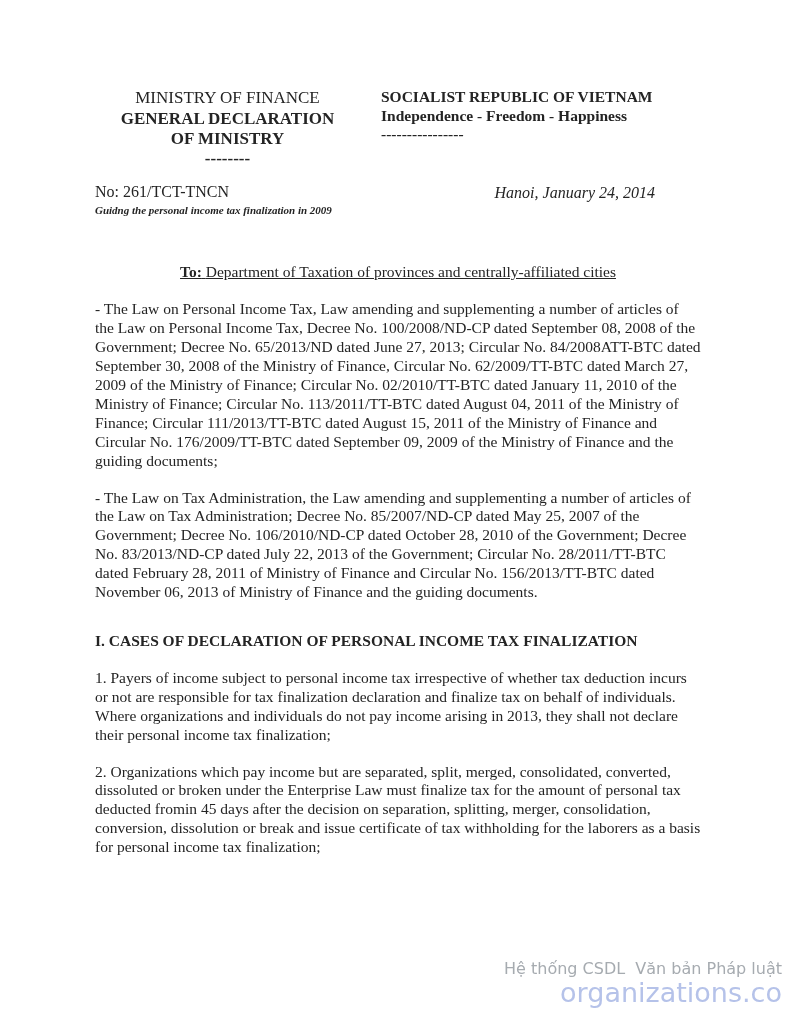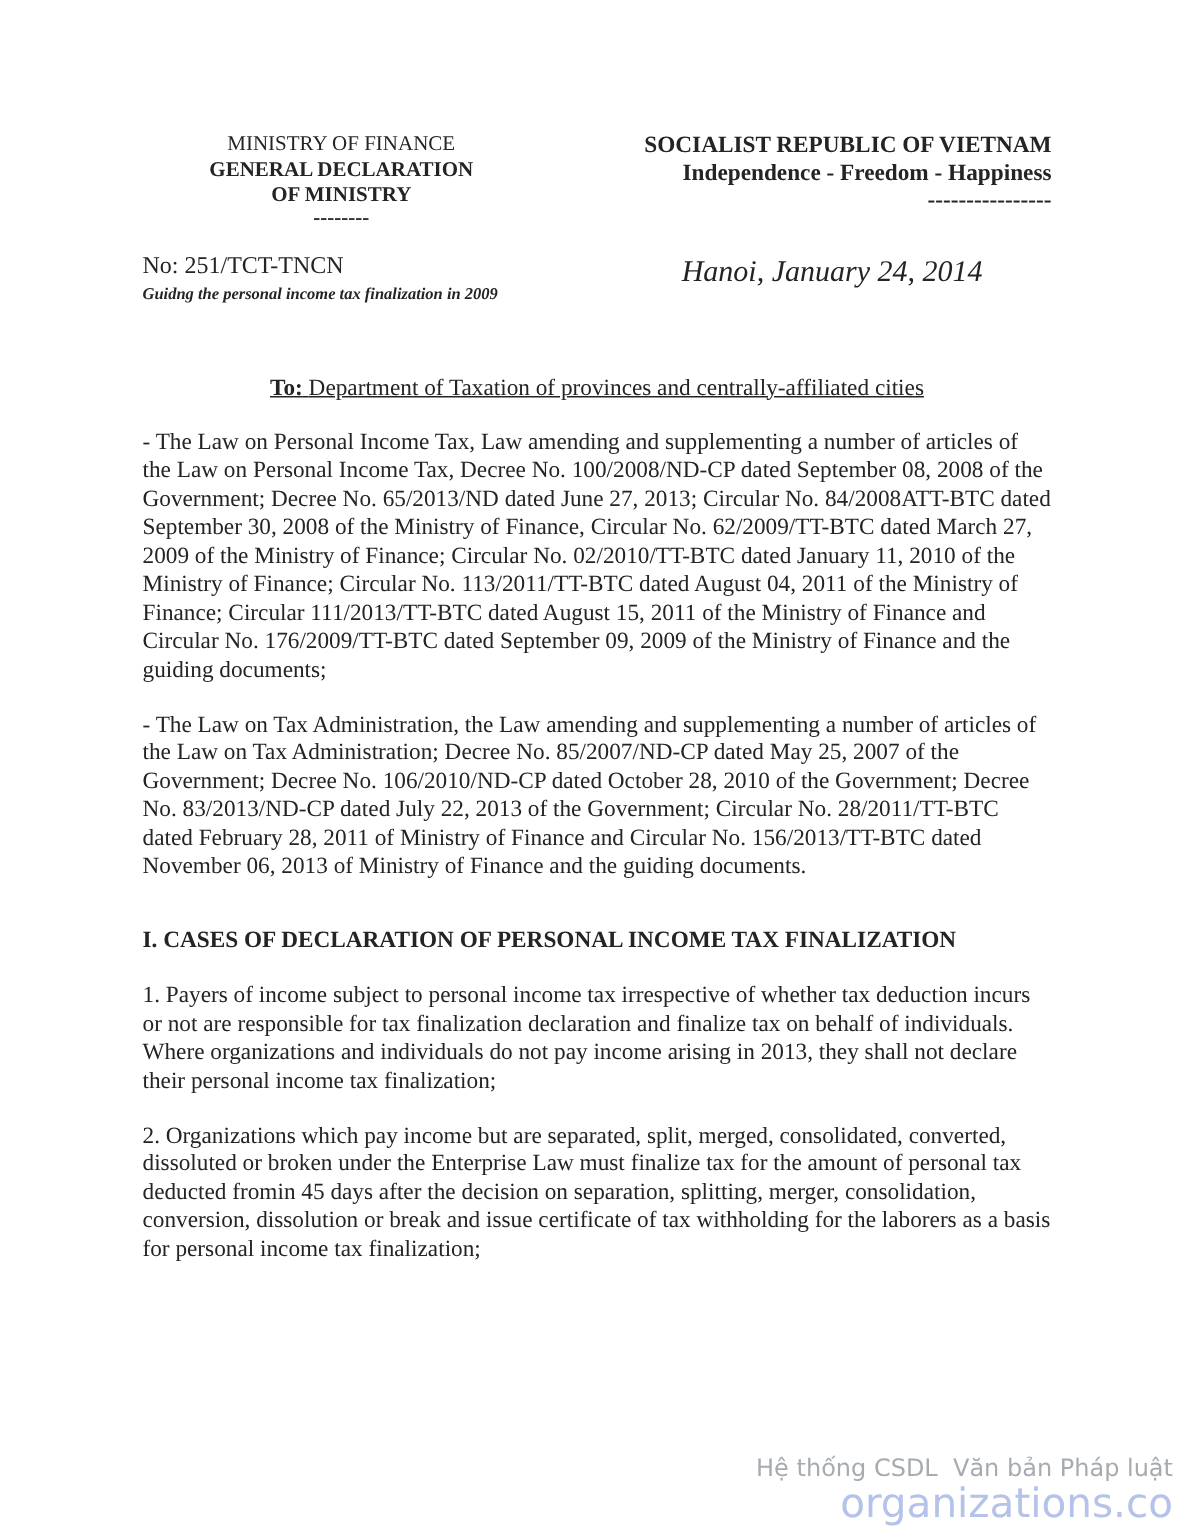--- a/index.html
+++ b/index.html
@@ -21,25 +21,25 @@
   }
   
   .letterhead {
     display: flex;
     justify-content: space-between;
     align-items: flex-start;
   }
   .issuer-block {
     width: 265px;
     text-align: center;
-    font-size: 14px;
+    font-size: 17px;
   }
   .republic-block {
     width: 320px;
-    text-align: right;
+    text-align: left;
     font-size: 15.5px;
   }
   .lh-bold { font-weight: bold; }
   .lh-divider { font-weight: bold; letter-spacing: 0px; line-height: 1.0; }
   
   .meta-row {
     display: flex;
     justify-content: space-between;
     align-items: flex-start;
     margin-top: 15px;
@@ -48,41 +48,41 @@
   .doc-subject {
     width: 262px;
     margin-top: 2px;
     font-size: 11px;
     font-style: italic;
     font-weight: bold;
     line-height: 1.25;
   }
   .place-date {
     font-style: italic;
-    font-size: 20px;
+    font-size: 16px;
     margin-right: 46px;
     margin-top: 1px;
   }
   
   .to-line {
     margin-top: 46px;
     text-align: center;
     text-decoration: underline;
   }
   .to-label { font-weight: bold; }
   .para { margin-top: 18px; }
   .section-heading {
     margin-top: 30px;
     font-weight: bold;
   }
   
   .watermark {
     position: absolute;
     right: 9px;
-    bottom: 7px;
+    bottom: 17px;
     text-align: right;
     font-family: "DejaVu Sans", "Liberation Sans", sans-serif;
   }
   .watermark-line1 {
     font-size: 16px;
     color: #a6abb0;
     white-space: pre-wrap;
     line-height: 1.1;
   }
   .watermark-line2 {
@@ -107,21 +107,21 @@
       </div>
       <div class="republic-block">
         <div class="lh-bold">SOCIALIST REPUBLIC OF VIETNAM</div>
         <div class="lh-bold">Independence - Freedom - Happiness</div>
         <div class="lh-divider">----------------</div>
       </div>
     </div>
 
     <div class="meta-row">
       <div>
-        <div class="doc-number">No: 251/TCT-TNCN</div>
+        <div class="doc-number">No: 261/TCT-TNCN</div>
         <div class="doc-subject">Guidng the personal income tax finalization in 2009</div>
       </div>
       <div class="place-date">Hanoi, January 24, 2014</div>
     </div>
 
     <div class="to-line">
       <span class="to-label">To:</span>
       <span>Department of Taxation of provinces and centrally-affiliated cities</span>
     </div>
 

